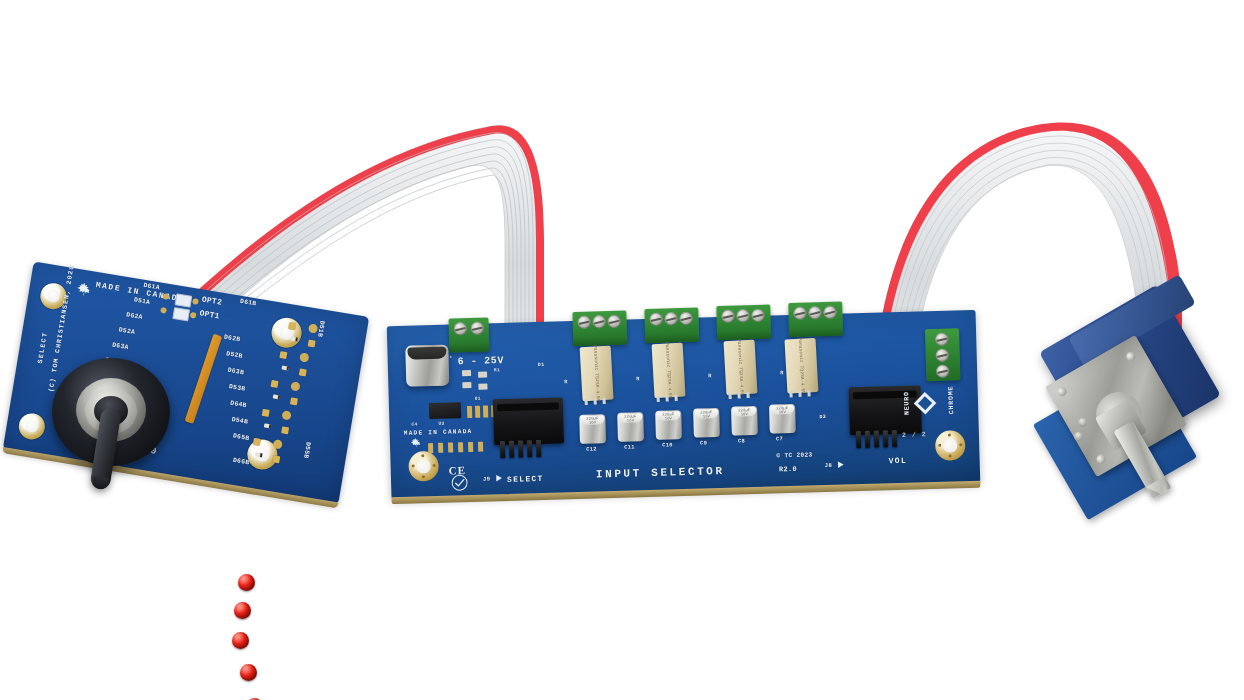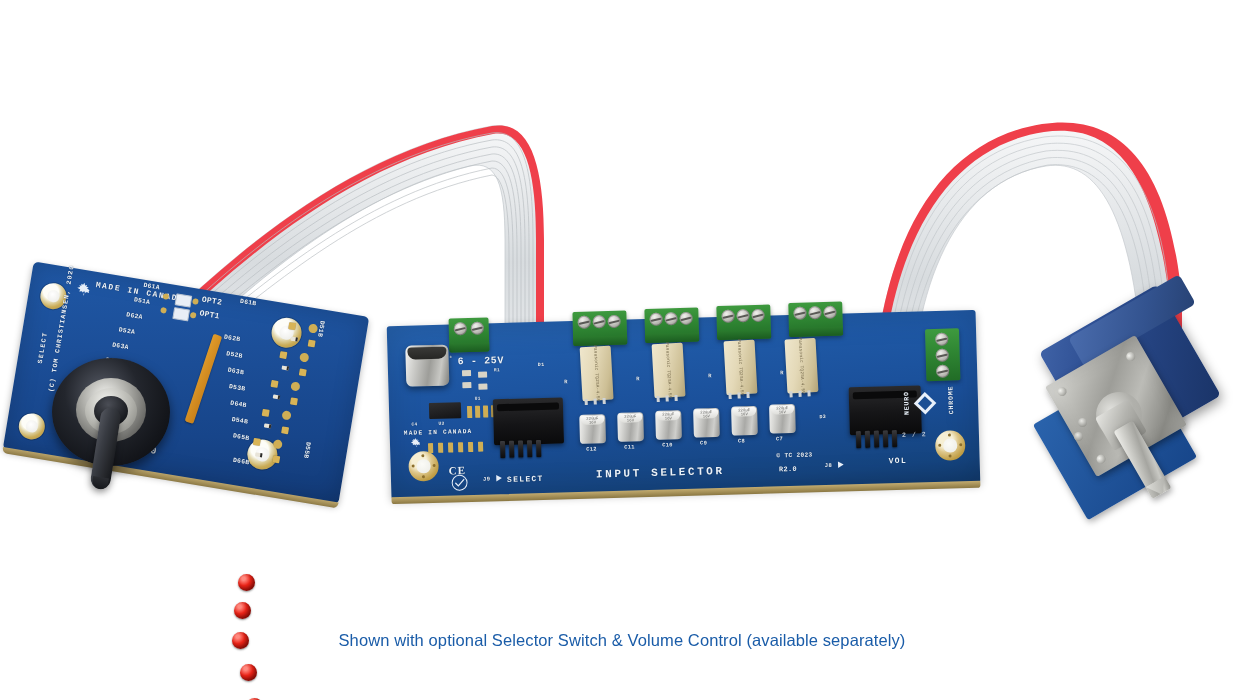--- a/index.html
+++ b/index.html
@@ -509,15 +509,14 @@
       <div class="sc" style="left:85px;top:12px;"></div>
       <div class="sc" style="left:8px;top:86px;"></div>
     </div>
     <div class="potTab" style="left:34px;top:118px;"></div>
     <div class="potTab" style="left:30px;top:132px;"></div>
     <div id="potBoss"></div>
     <div id="potNut"></div>
     <div id="potShaft"></div>
   </div>
 
-  <div id="caption">Shown with optional Selector Switch &amp; Volume Control (available separately)</div>
 
 </div>
 
 </body></html>

